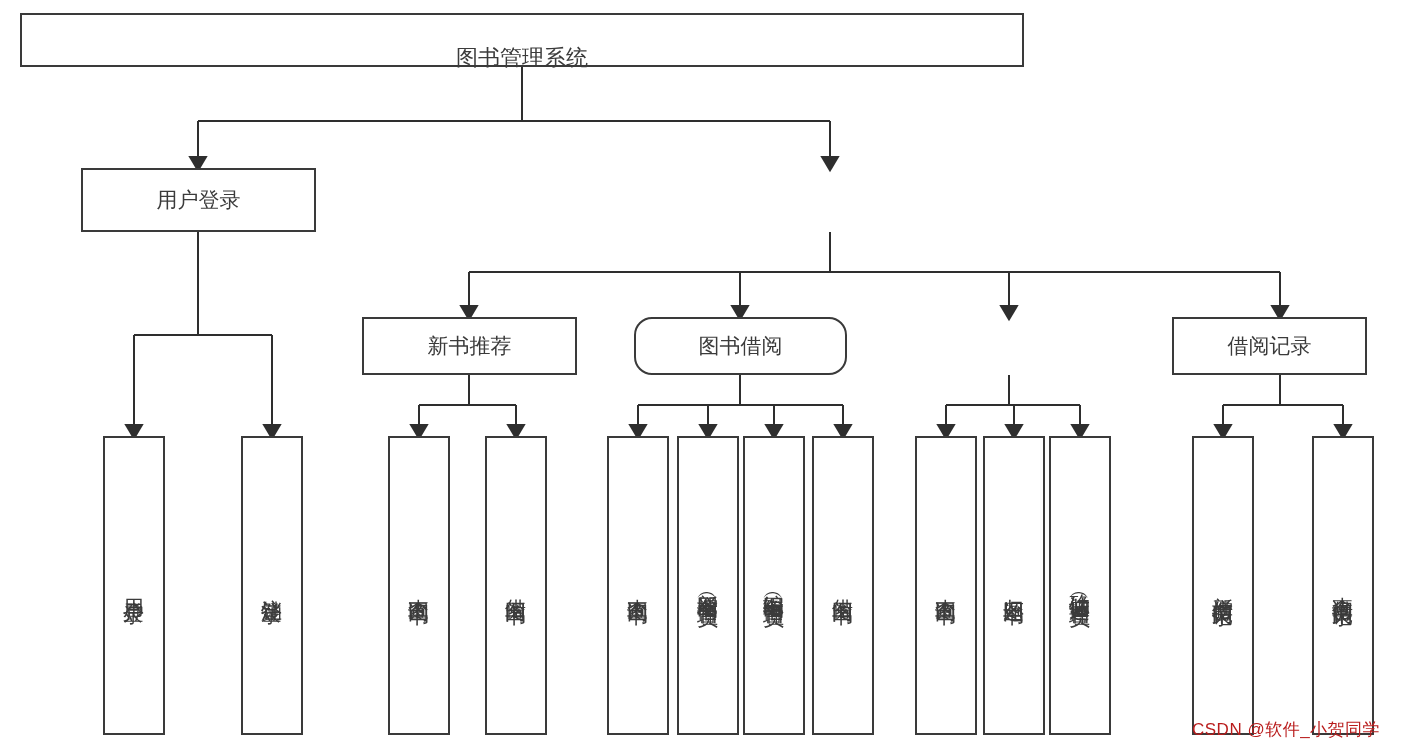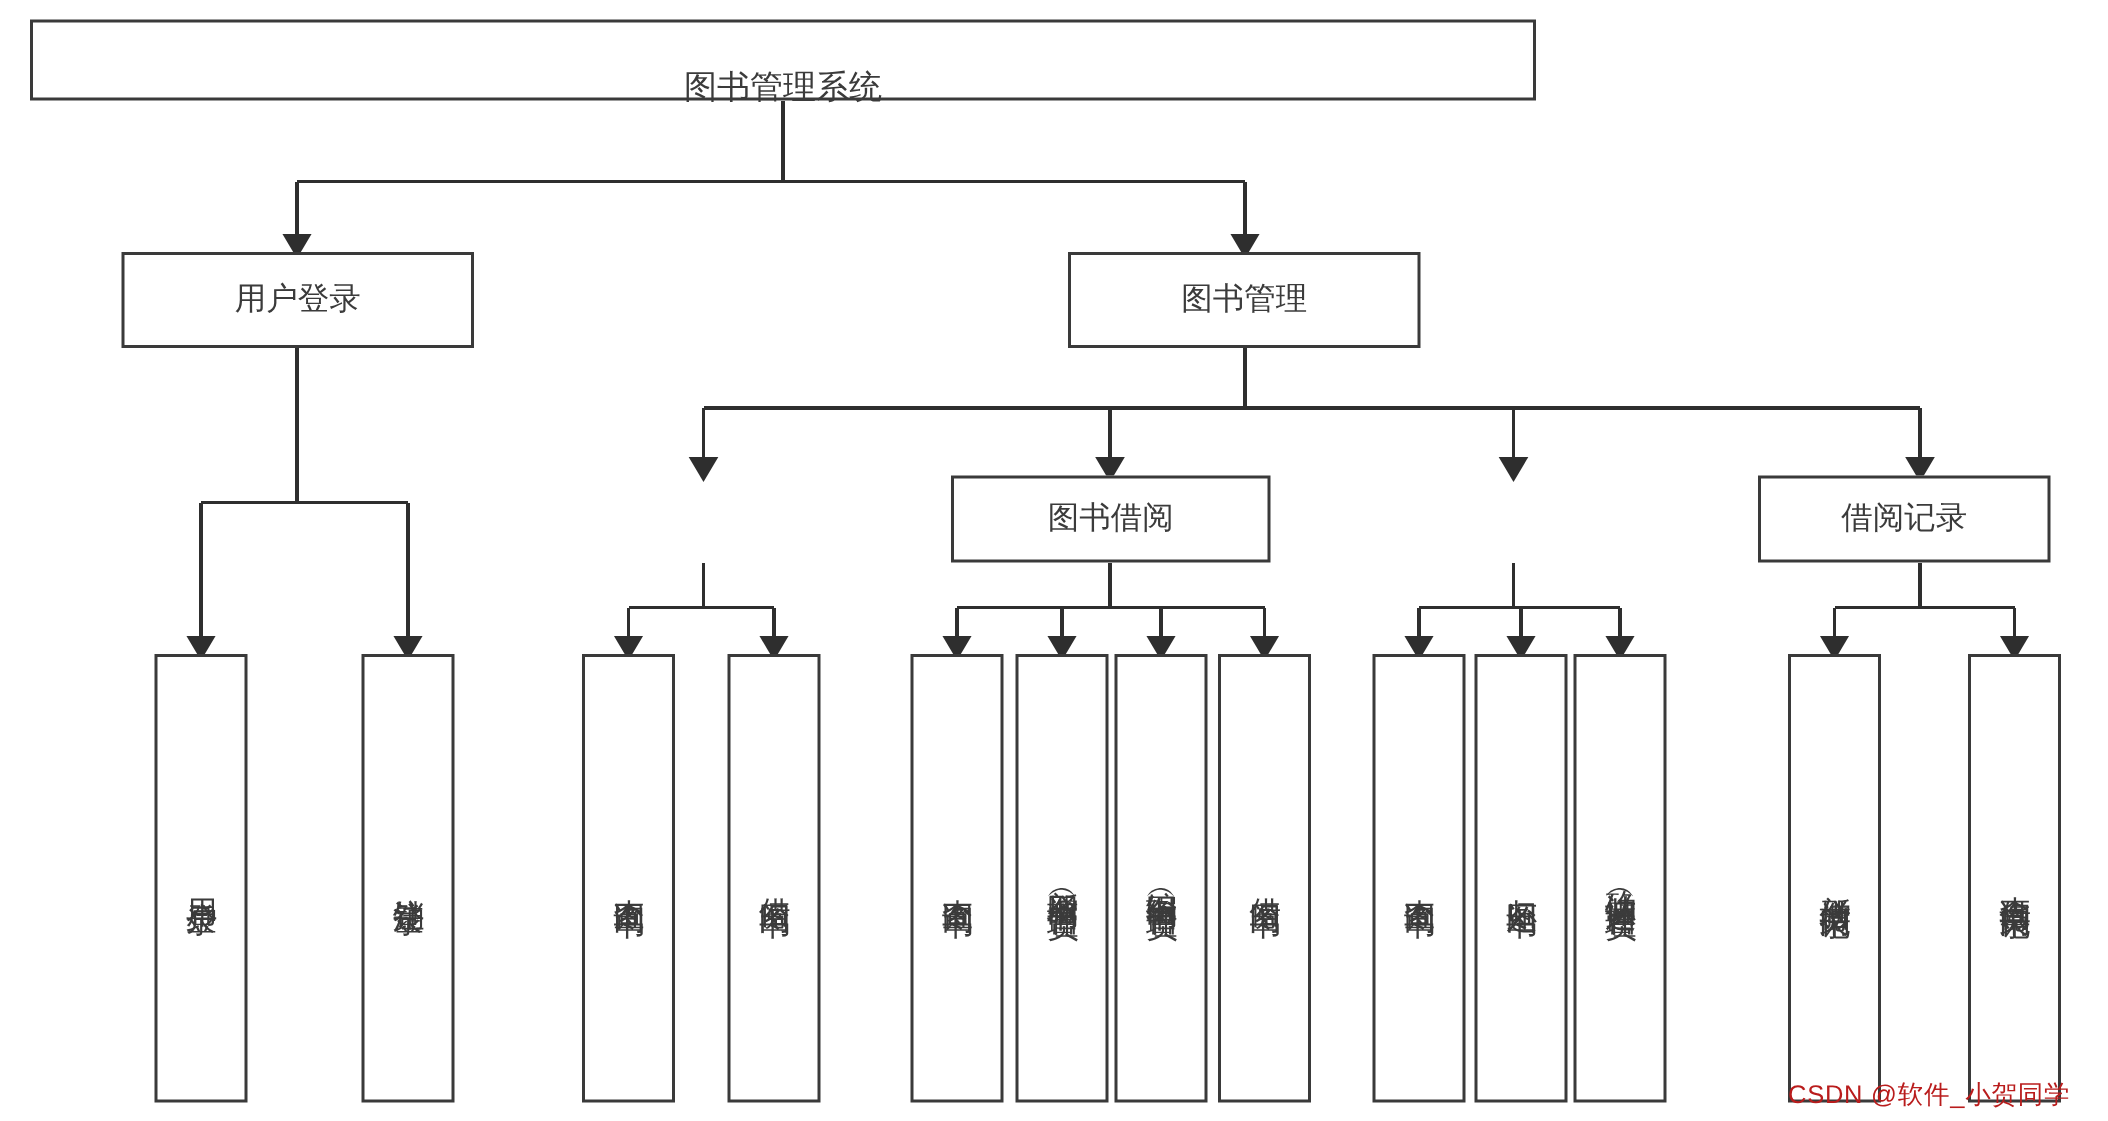--- a/index.html
+++ b/index.html
@@ -122,26 +122,26 @@
   </svg>
 
   <div class="node horiz root" style="left:20px; top:13px; width:1004px; height:54px;">
     <span class="label">图书管理系统</span>
   </div>
 
   <div class="node horiz" style="left:81px; top:168px; width:235px; height:64px;">
     <span class="label">用户登录</span>
   </div>
 
-  <div class="node horiz" style="left:712px; top:168px; width:235px; height:64px;">
-    <span class="label">图书管理</span>
+
+  <div class="node horiz" style="left:362px; top:317px; width:215px; height:58px;">
+    <span class="label">新书推荐</span>
   </div>
 
-
-  <div class="node horiz" style="left:634px; top:317px; width:213px; height:58px;">
+  <div class="node horiz" style="left:634px; top:317px; width:213px; height:58px;border-radius:18px;">
     <span class="label">图书借阅</span>
   </div>
 
 
   <div class="node horiz" style="left:1172px; top:317px; width:195px; height:58px;">
     <span class="label">借阅记录</span>
   </div>
 
   <div class="node vert" style="left:103px; top:436px; width:62px; height:299px;">
     <span class="label">用户登录</span>

